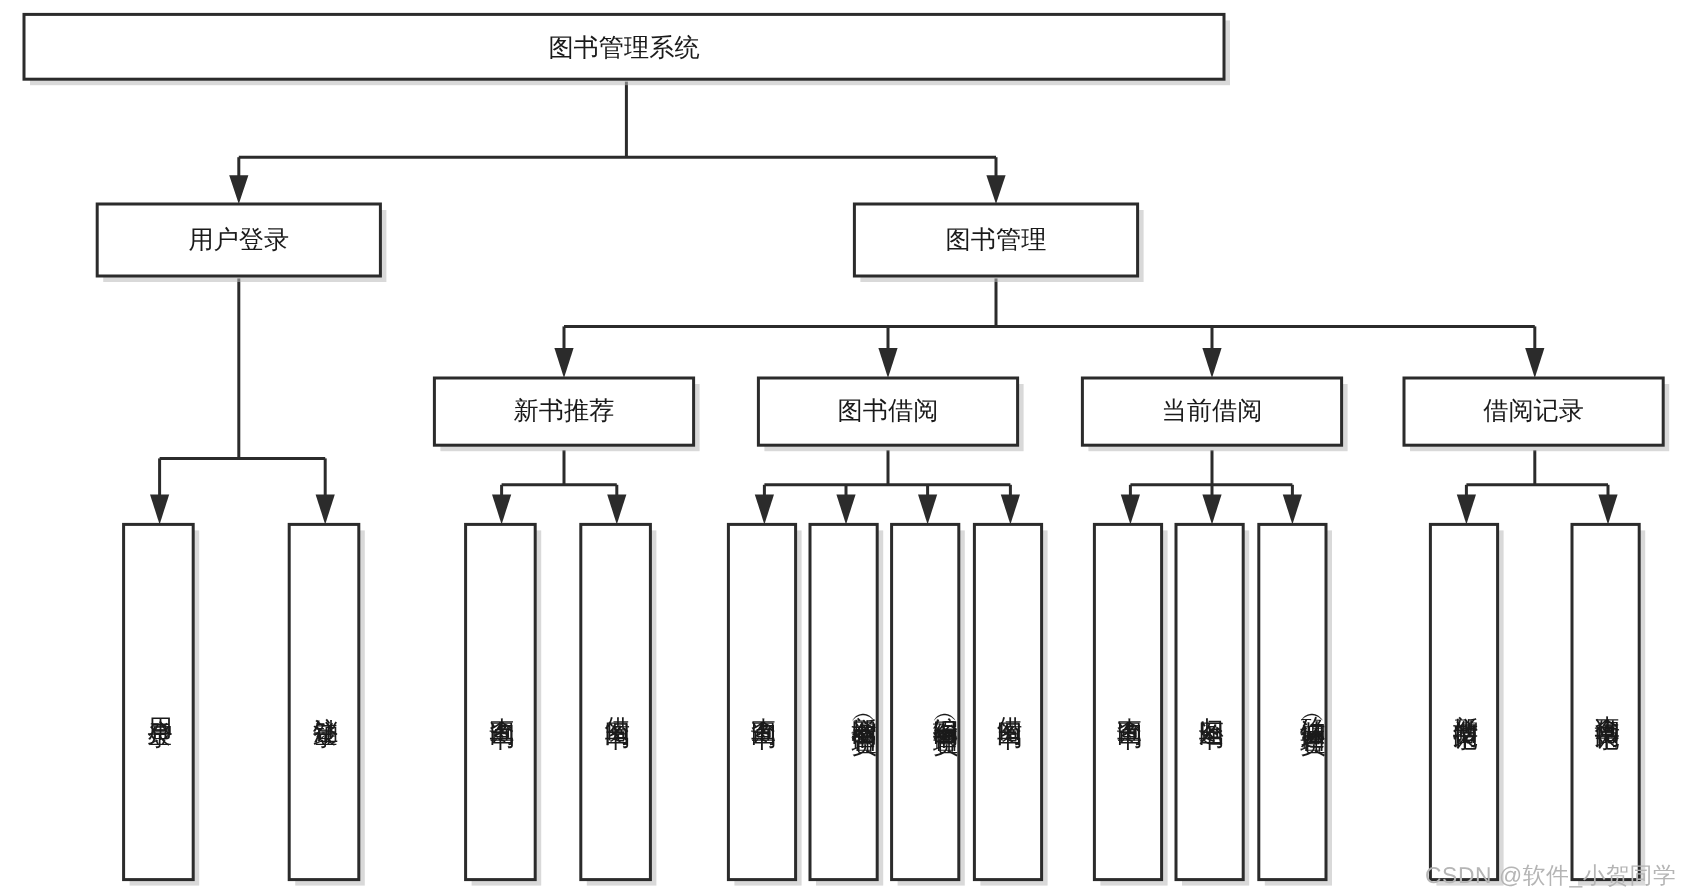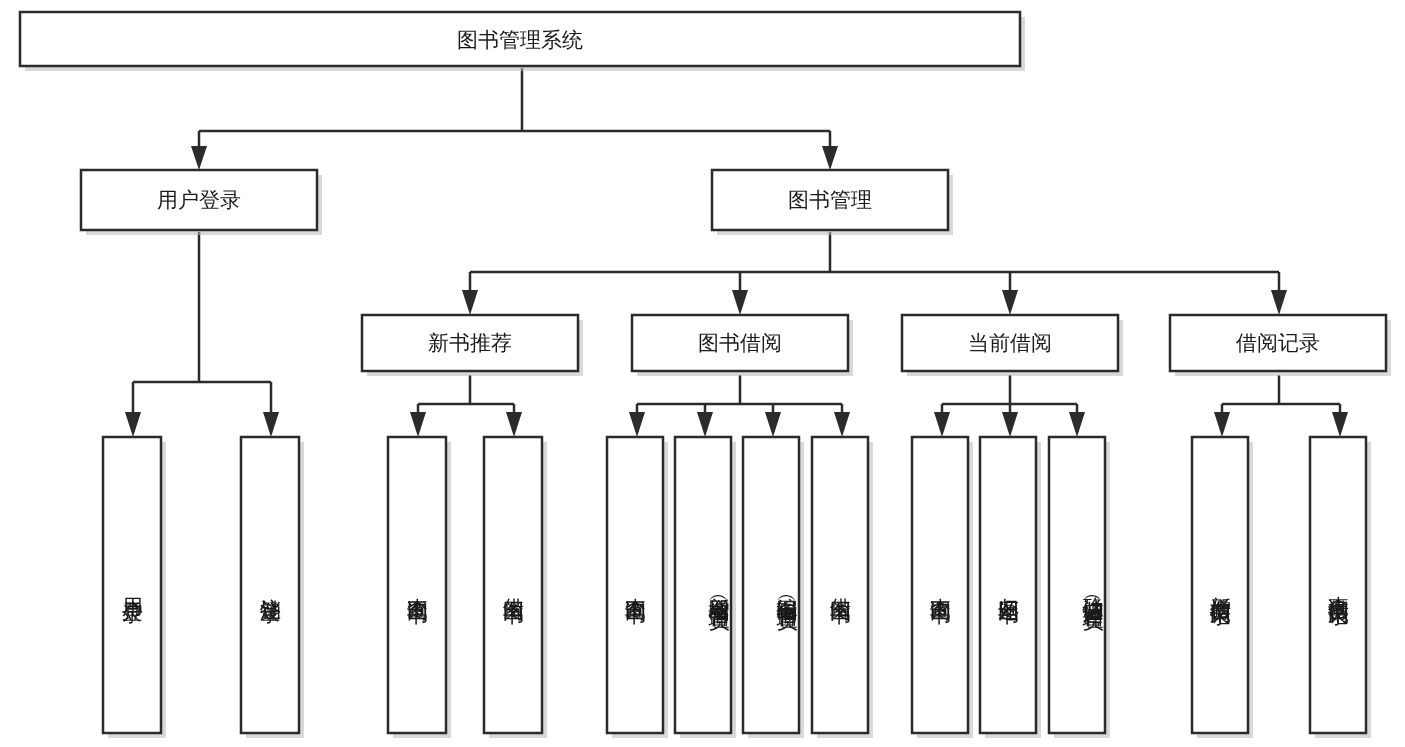--- a/index.html
+++ b/index.html
@@ -242,13 +242,14 @@
   <div class="vlabel center" style="left:912px; top:437px; width:56px; height:296px;">查询图书</div>
 
   <div class="vlabel center" style="left:980px; top:437px; width:56px; height:296px;">归还图书</div>
 
   <div class="vlabel" style="left:1049px; top:445px; width:56px; height:288px;">确认归还（管理员）</div>
 
   <div class="vlabel center" style="left:1192px; top:437px; width:56px; height:296px;">新增借阅记录</div>
 
   <div class="vlabel center" style="left:1310px; top:437px; width:56px; height:296px;">查询借阅记录</div>
 
+  <div class="watermark">CSDN @软件_小贺同学</div>
 </div>
 
 </body></html>

